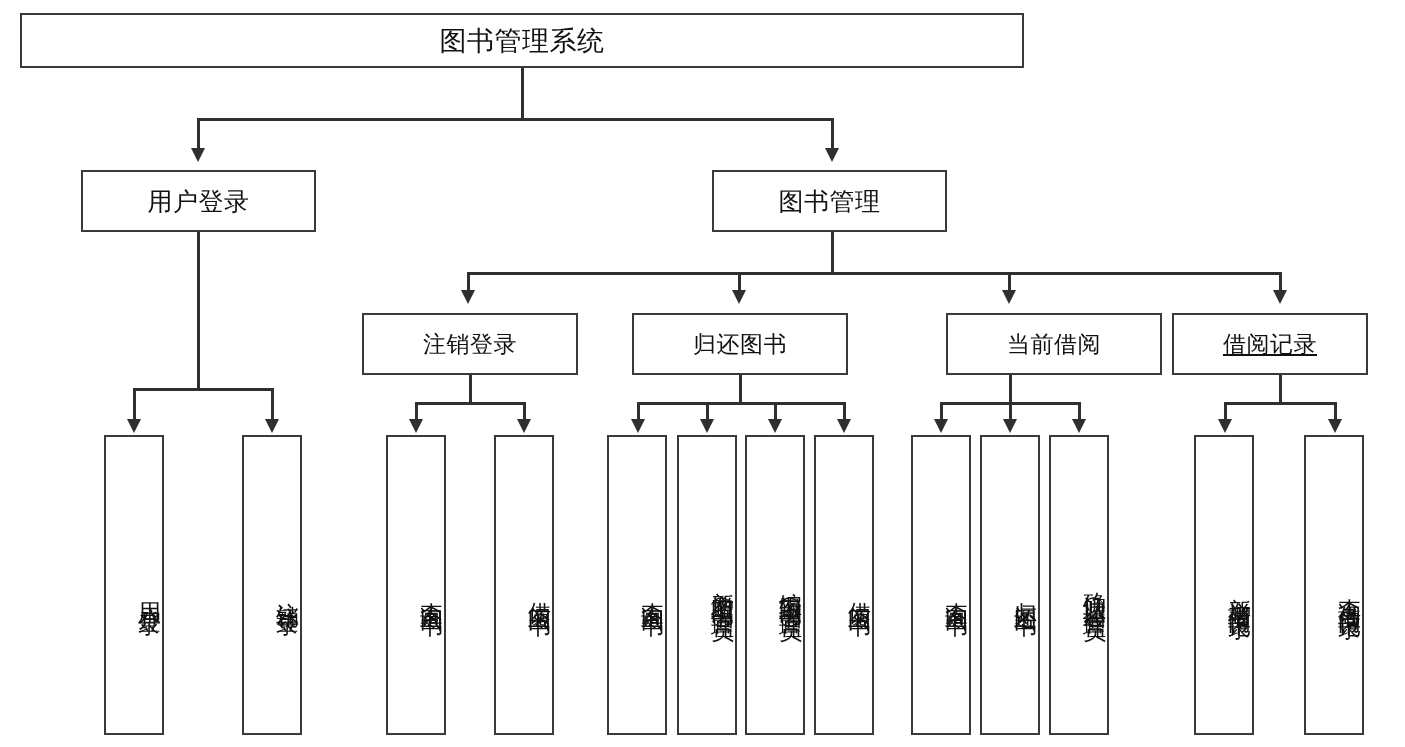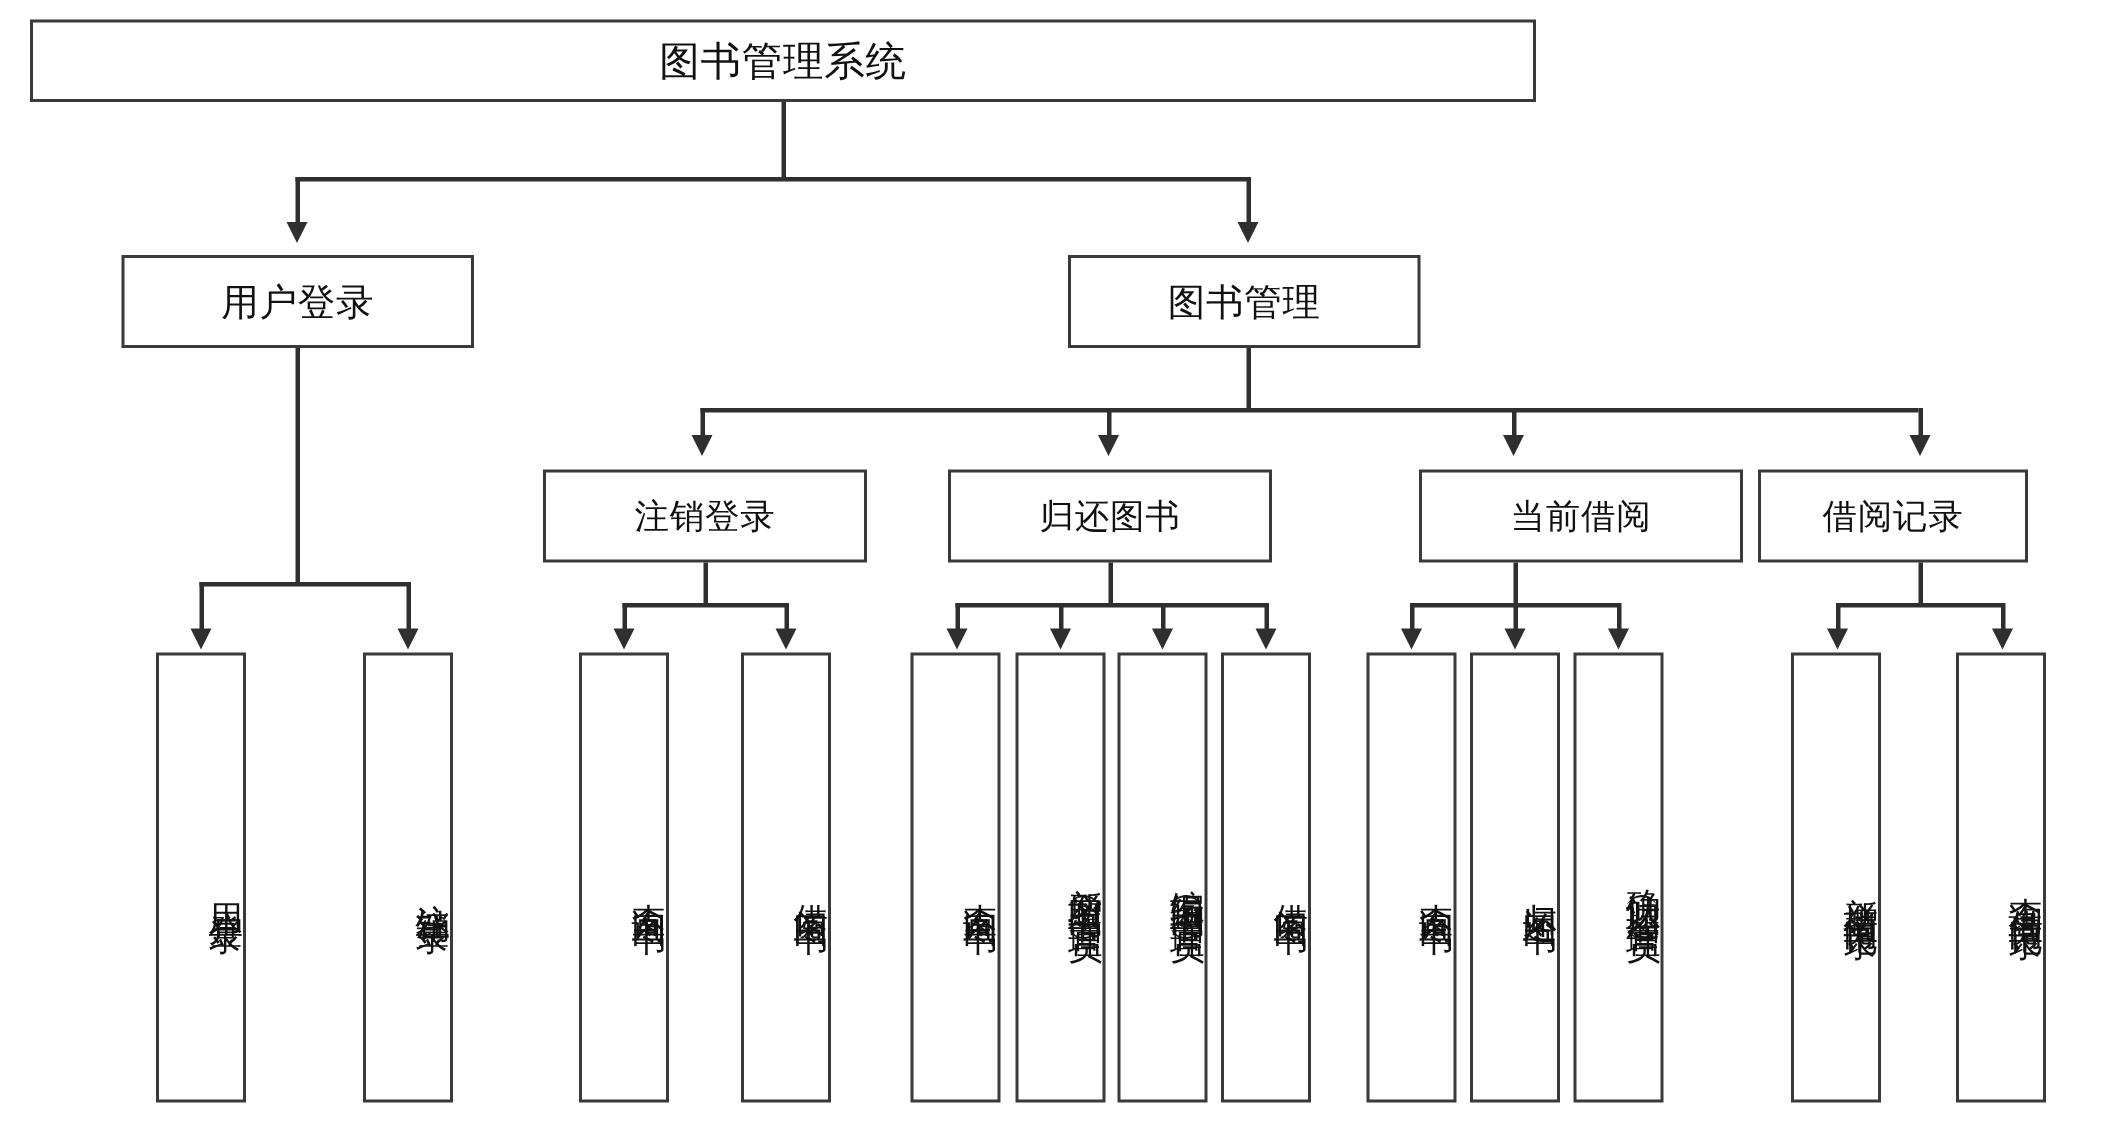--- a/index.html
+++ b/index.html
@@ -130,21 +130,21 @@
 
   <div class="node lvl3" style="left:362px; top:313px; width:216px; height:62px;">
     <span>注销登录</span>
   </div>
   <div class="node lvl3" style="left:632px; top:313px; width:216px; height:62px;">
     <span>归还图书</span>
   </div>
   <div class="node lvl3" style="left:902px; top:313px; width:216px; height:62px;margin-left:44px;">
     <span>当前借阅</span>
   </div>
-  <div class="node lvl3" style="left:1172px; top:313px; width:180px; height:62px;">
+  <div class="node lvl3" style="left:1172px; top:313px; width:196px; height:62px;text-decoration:underline;">
     <span>借阅记录</span>
   </div>
 
   <div class="ln v" style="left:469px; top:375px; height:29px;"></div>
   <div class="ln h" style="left:415px; top:402px; width:110px;"></div>
   <div class="ln v" style="left:415px; top:402px; height:19px;"></div>
   <div class="arrow" style="left:409px; top:419px;"></div>
   <div class="ln v" style="left:523px; top:402px; height:19px;"></div>
   <div class="arrow" style="left:517px; top:419px;"></div>
 

